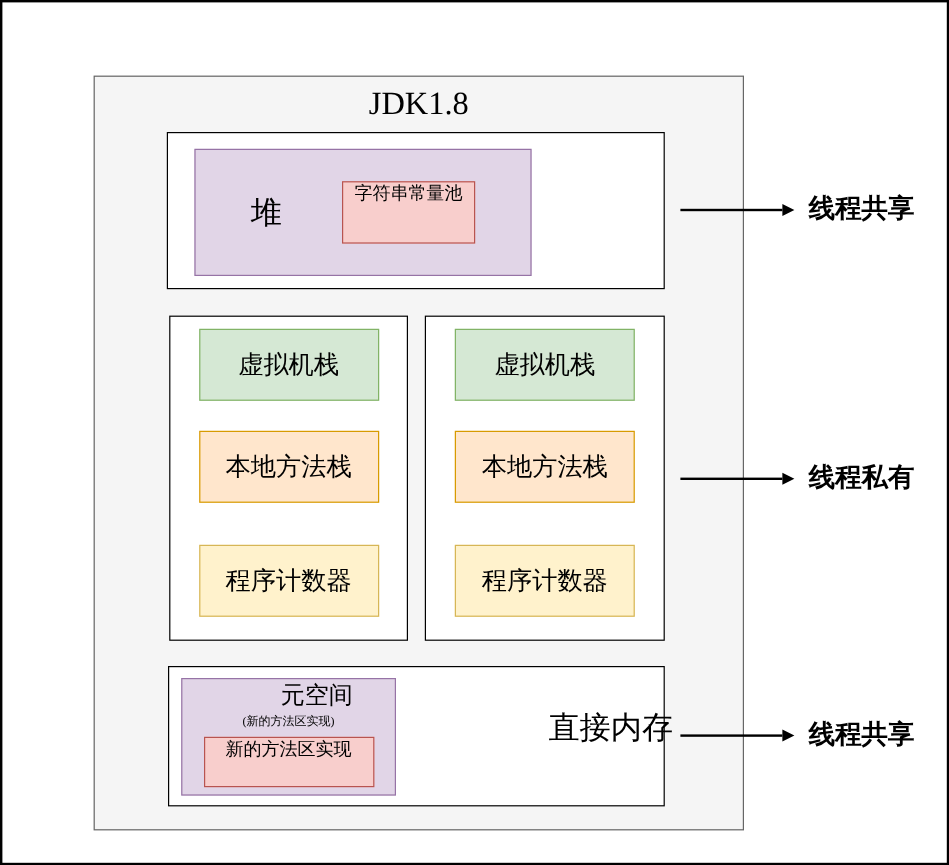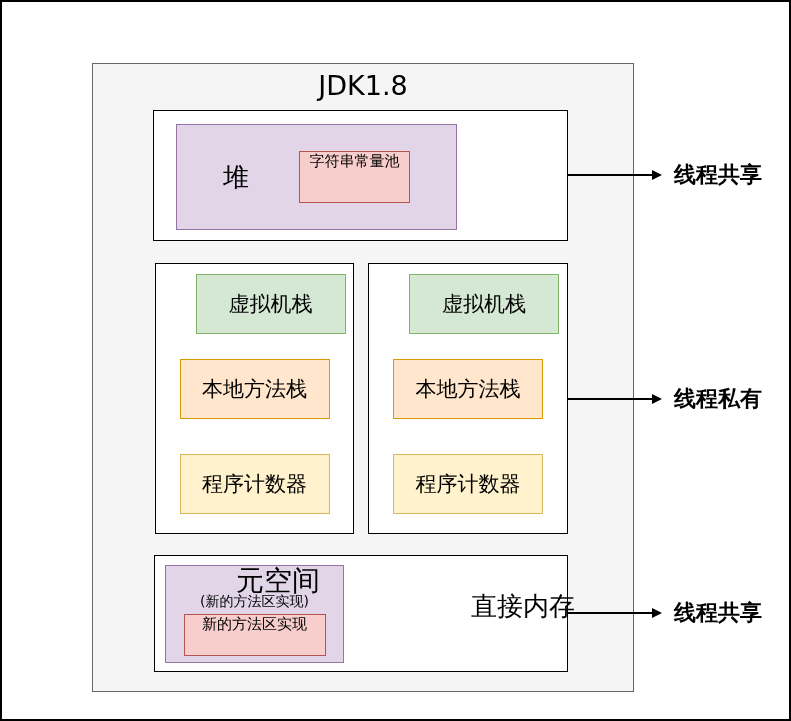--- a/index.html
+++ b/index.html
@@ -3,24 +3,25 @@
 <meta charset="utf-8">
 <style>
   html,body { margin:0; padding:0; background:#ffffff; }
   .canvas {
     position:relative; width:791px; height:721px;
     border:2px solid #000; box-sizing:border-box; background:#fff;
     font-family:"DejaVu Sans","Liberation Sans",sans-serif; color:#000;
     overflow:hidden;
   }
   .jdk-box {
-    position:absolute; left:90px; top:61px; width:542px; height:629px;
+    position:absolute; left:76px; top:61px; width:542px; height:629px;
     background:var(--container-fill,#f5f5f5);
     border:1px solid var(--container-stroke,#666);
     box-sizing:border-box;
+    font-family:Liberation Serif, serif;
   }
   .jdk-title {
     position:absolute; top:6px; left:0; width:100%;
     text-align:center; font-size:27px; line-height:32px;
   }
   .white-box {
     position:absolute; background:#fff; border:1.5px solid #000;
     box-sizing:border-box;
   }
   .heap-container { left:60px; top:46px; width:415px; height:131px; }
@@ -42,32 +43,32 @@
   }
   .string-pool { width:111px; height:52px; font-size:15px; }
 
   .stack-col-left  { left:62px;  top:199px; width:199px; height:271px; }
   .stack-col-right { left:275px; top:199px; width:200px; height:271px; }
   .mem-item {
     position:absolute; left:50%; transform:translateX(-50%);
     width:150px; height:60px; border:1.5px solid; box-sizing:border-box;
     display:flex; align-items:center; justify-content:center; font-size:21px;
   }
-  .pos-1 { top:10px;margin-left:16px; } .pos-2 { top:95px; } .pos-3 { top:190px; }
+  .pos-1 { top:10px; } .pos-2 { top:95px; } .pos-3 { top:190px; }
   .green  { background:var(--green-fill,#d5e8d4);  border-color:var(--green-stroke,#82b366); }
   .orange { background:var(--orange-fill,#ffe6cc); border-color:var(--orange-stroke,#d79b00); }
   .yellow { background:var(--yellow-fill,#fff2cc); border-color:var(--yellow-stroke,#d6b656);justify-content:center; }
 
   .bottom-container { left:61px; top:491px; width:414px; height:117px; }
   .metaspace {
     position:absolute; left:10px; top:9px; width:179px; height:98px;
     text-align:center;
   }
-  .meta-title { font-size:28px; line-height:27px; margin-top:1px;padding-left:47px; }
-  .meta-subtitle { font-size:14px; line-height:15px; }
+  .meta-title { font-size:20px; line-height:27px; margin-top:1px;padding-left:47px; }
+  .meta-subtitle { font-size:10px; line-height:15px; }
   .runtime-pool { width:142px; height:42px; margin:5px auto 0; font-size:15px; }
   .direct-memory {
     position:absolute; left:235px; top:33px; width:185px;
     text-align:right; font-size:26px;
   }
 
   .arrow { position:absolute; height:2px; background:var(--arrow,#000); }
   .arrow::after {
     content:""; position:absolute; right:-10px; top:-4px; width:0; height:0;
     border-left:10px solid var(--arrow,#000);

